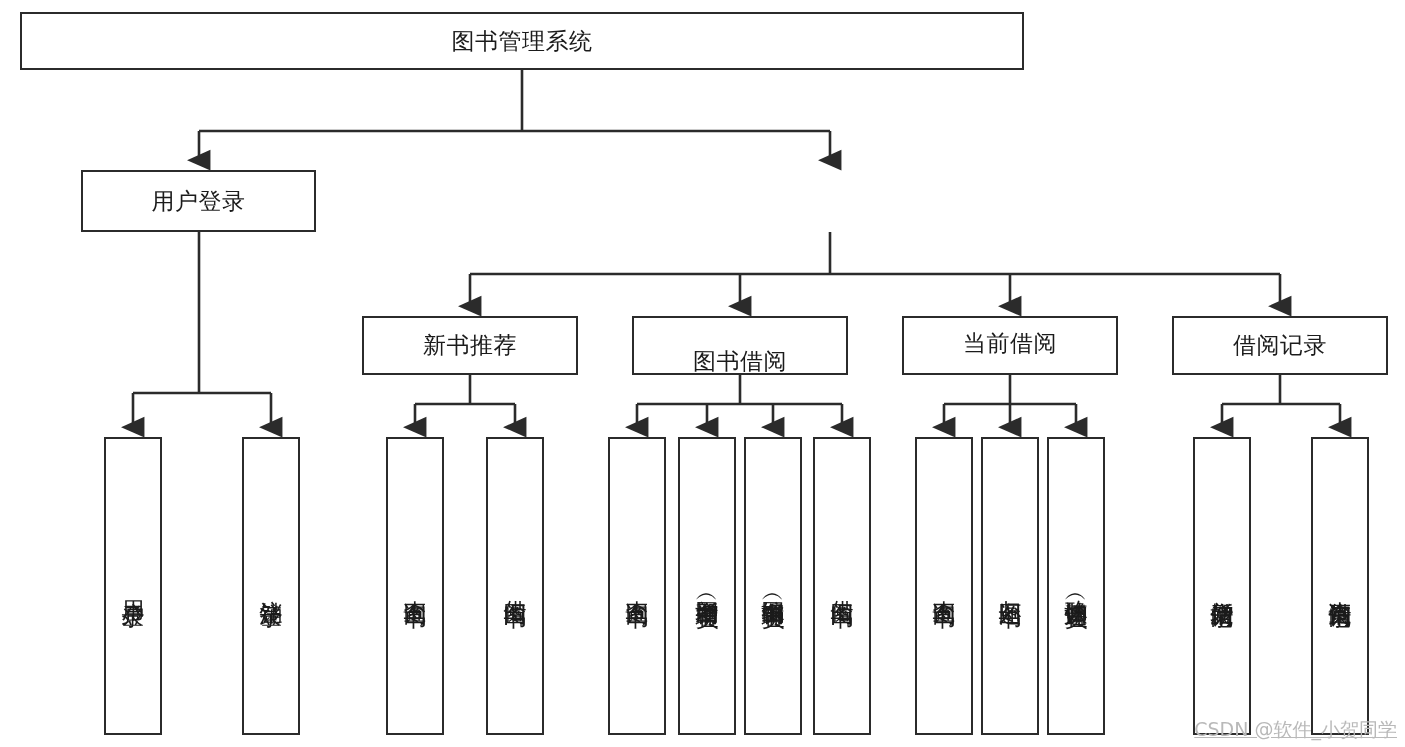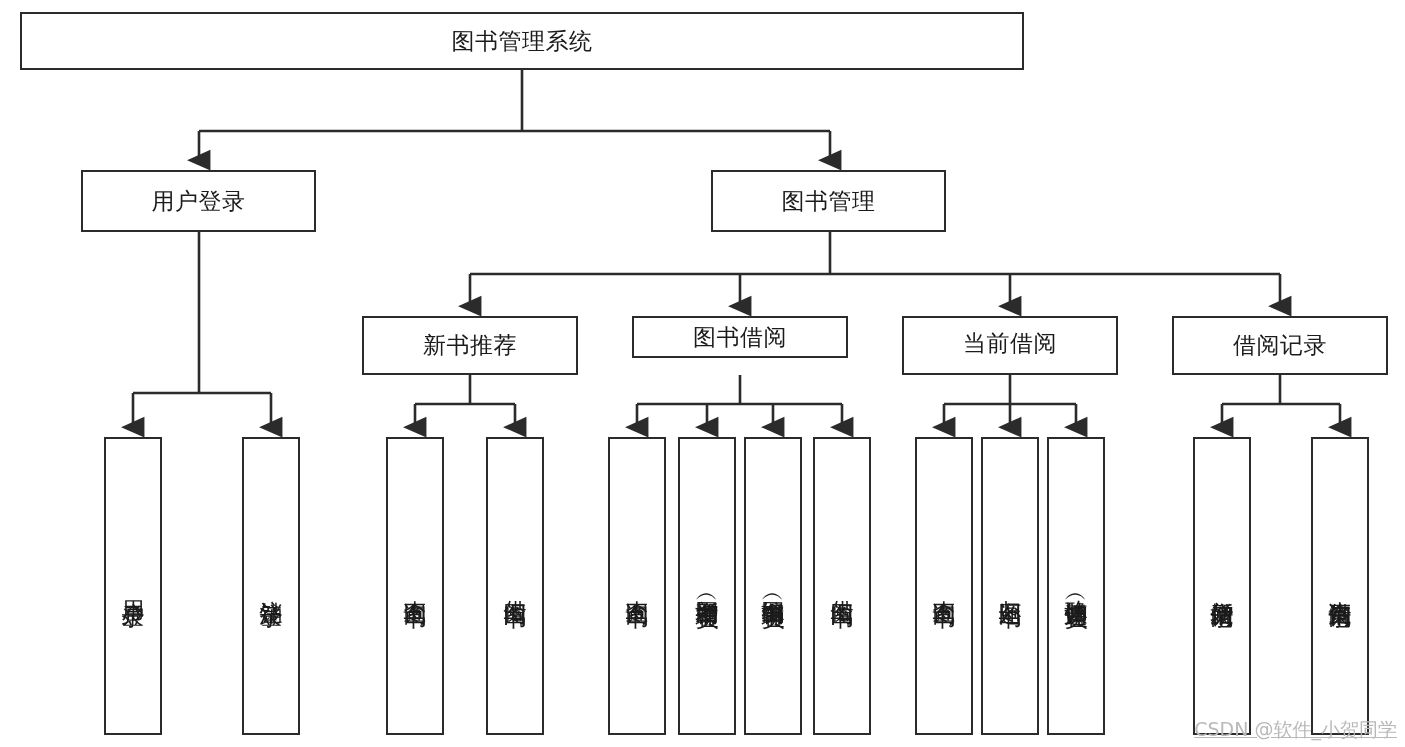--- a/index.html
+++ b/index.html
@@ -130,28 +130,25 @@
     </g>
   </svg>
 
   <div class="node h" style="left:20px; top:12px; width:1004px; height:58px;">
     <span class="label">图书管理系统</span>
   </div>
 
   <div class="node h" style="left:81px; top:170px; width:235px; height:62px;">
     <span class="label">用户登录</span>
   </div>
-  <div class="node h" style="left:711px; top:170px; width:235px; height:62px;">
-    <span class="label">图书管理</span>
-  </div>
 
   <div class="node h" style="left:362px; top:316px; width:216px; height:59px;">
     <span class="label">新书推荐</span>
   </div>
-  <div class="node h" style="left:632px; top:316px; width:216px; height:42px;">
+  <div class="node h" style="left:632px; top:316px; width:216px; height:59px;align-items:flex-end;">
     <span class="label">图书借阅</span>
   </div>
   <div class="node h" style="left:902px; top:316px; width:216px; height:59px;font-family:Liberation Mono, monospace;">
     <span class="label">当前借阅</span>
   </div>
   <div class="node h" style="left:1172px; top:316px; width:216px; height:59px;">
     <span class="label">借阅记录</span>
   </div>
 
   <div class="node v" style="left:104px; top:437px; width:58px; height:298px;">

